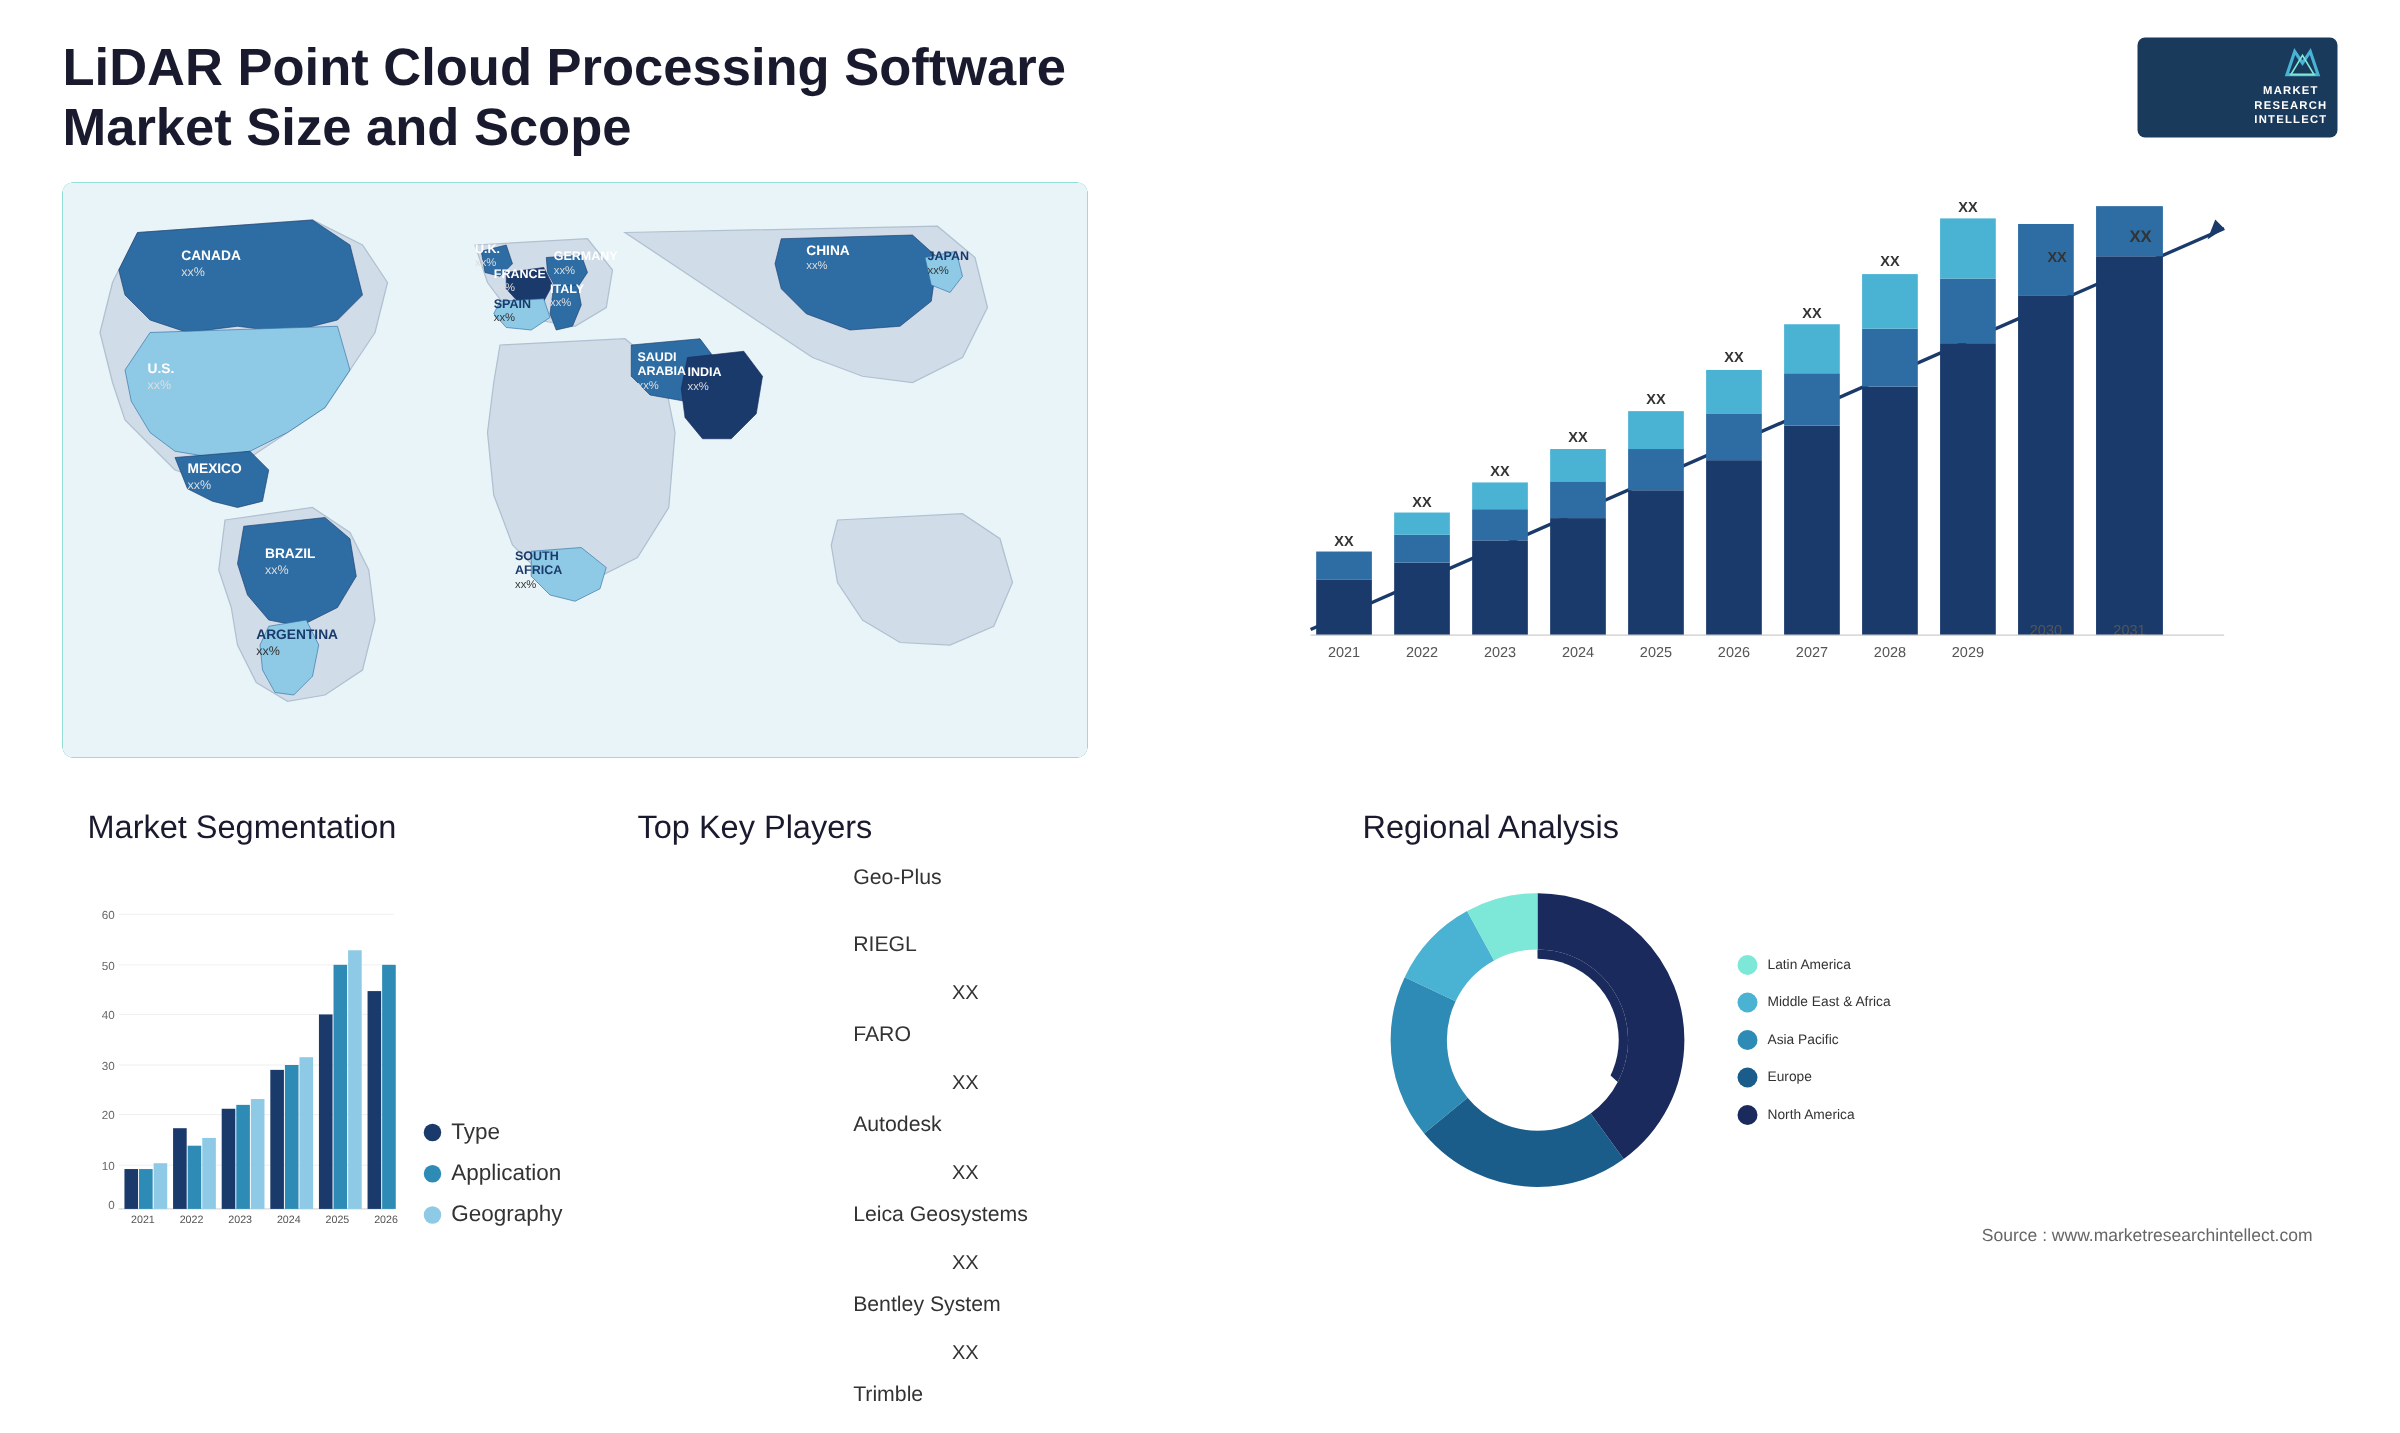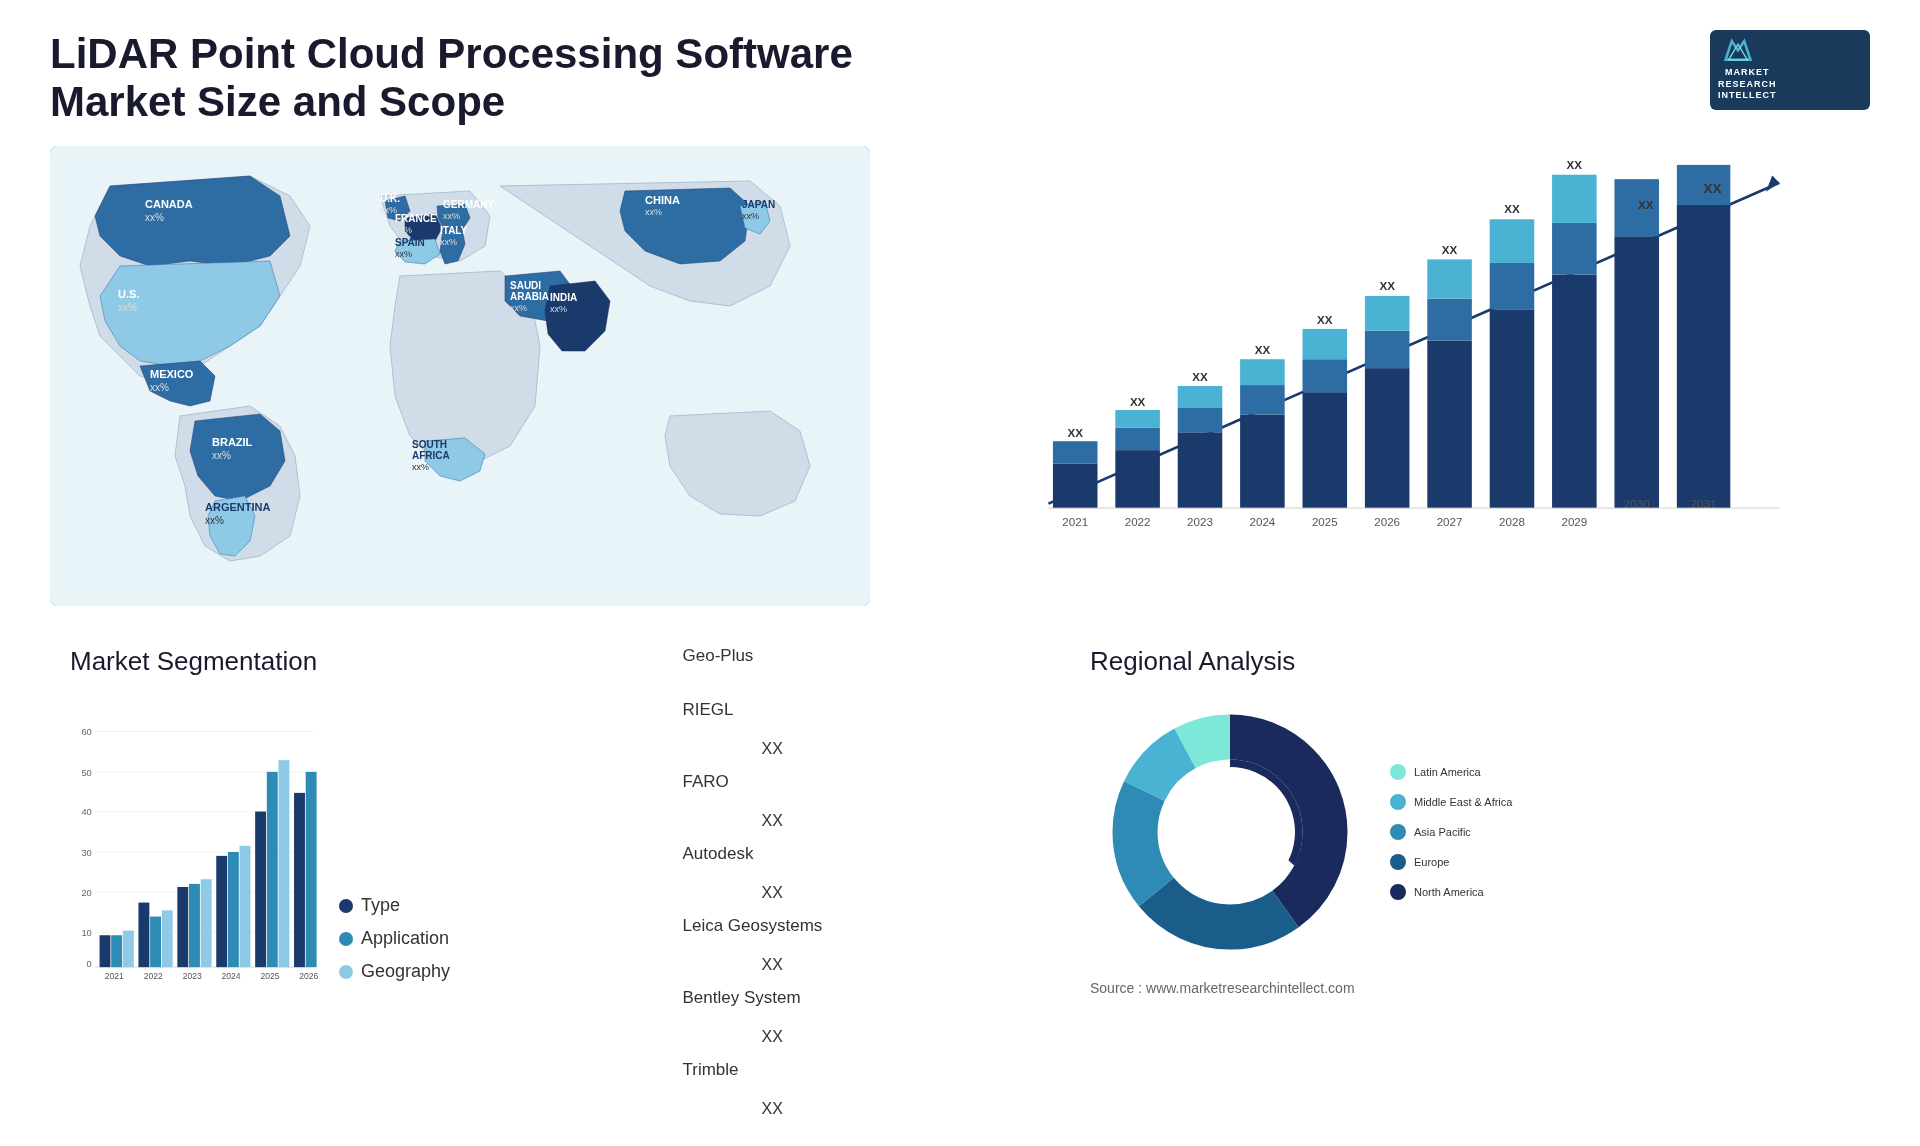--- a/index.html
+++ b/index.html
@@ -34,21 +34,21 @@
       flex-direction: column;
       align-items: center;
       gap: 4px;
     }
     .logo-box {
       width: 160px;
       height: 80px;
       background: #1a3a5c;
       display: flex;
       flex-direction: column;
-      align-items: flex-start;
+      align-items: flex-end;
       justify-content: center;
       border-radius: 6px;
       padding: 8px;
     }
     .logo-icon {
       width: 40px;
       height: 40px;
       margin-bottom: 4px;
     }
     .logo-text {
@@ -204,20 +204,21 @@
     }
     .reg-dot {
       width: 16px;
       height: 16px;
       border-radius: 50%;
       flex-shrink: 0;
     }
 
     
     .source-text {
+      text-align: right;
       font-size: 14px;
       color: #666;
       margin-top: 8px;
     }
   </style>
 </head>
 <body>
 
 <div class="page">
 
@@ -478,20 +479,21 @@
           </div>
           <div class="legend-item">
             <div class="legend-dot" style="background:#8ecae6;"></div>
             <span>Geography</span>
           </div>
         </div>
       </div>
     </div>
 
     <div class="players-area">
+      <h2 class="section-title">Top Key Players</h2>
 
       <div class="player-row">
         <span class="player-name">Geo-Plus</span>
         <div class="player-bar-container">
           <div class="player-bar" style="width:0%"></div>
         </div>
         <span class="player-value"></span>
       </div>
 
       <div class="player-row">

